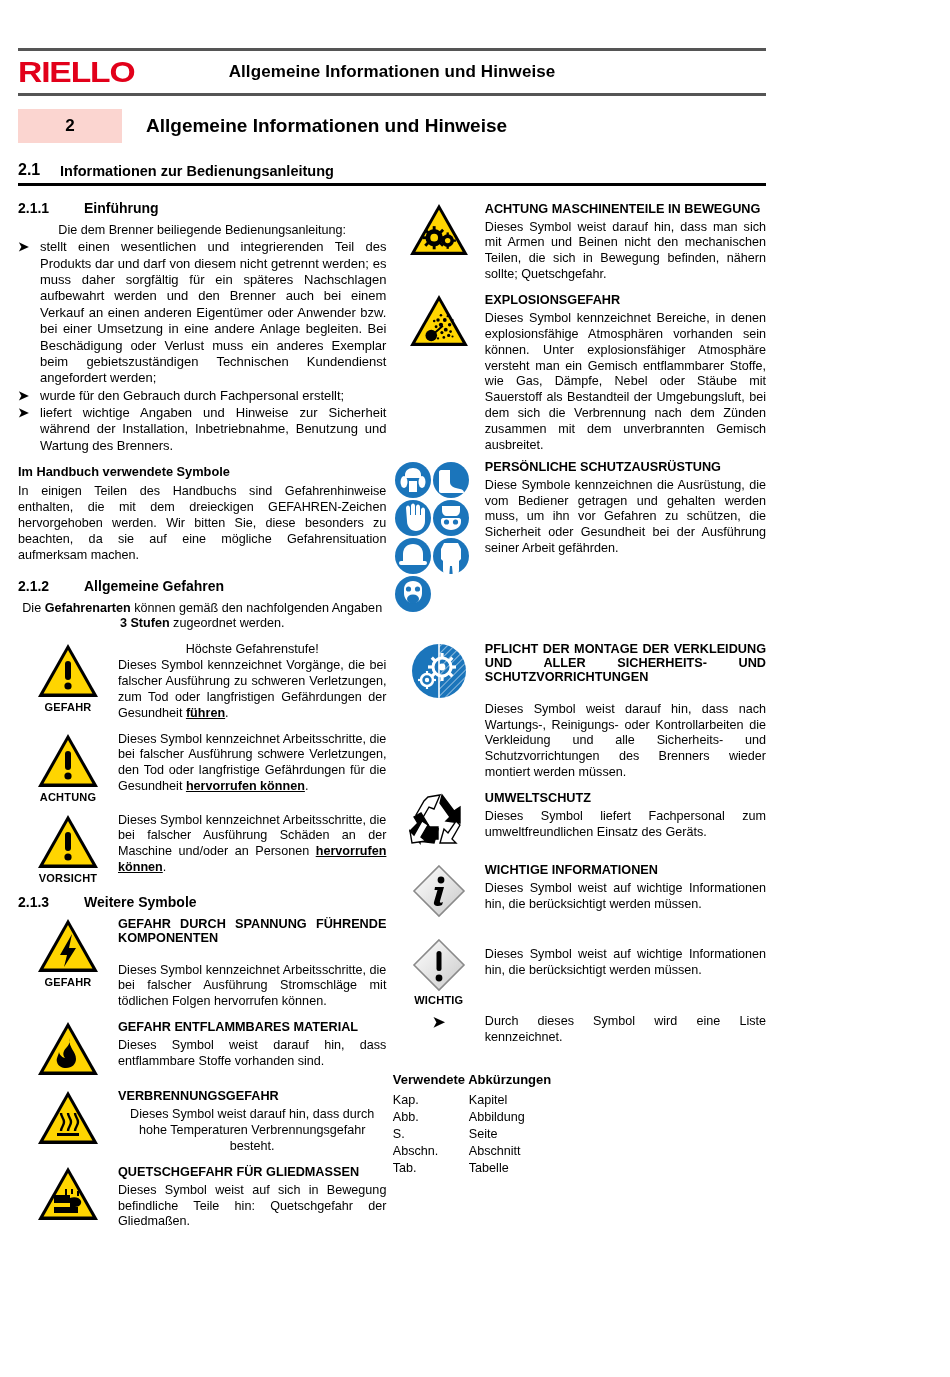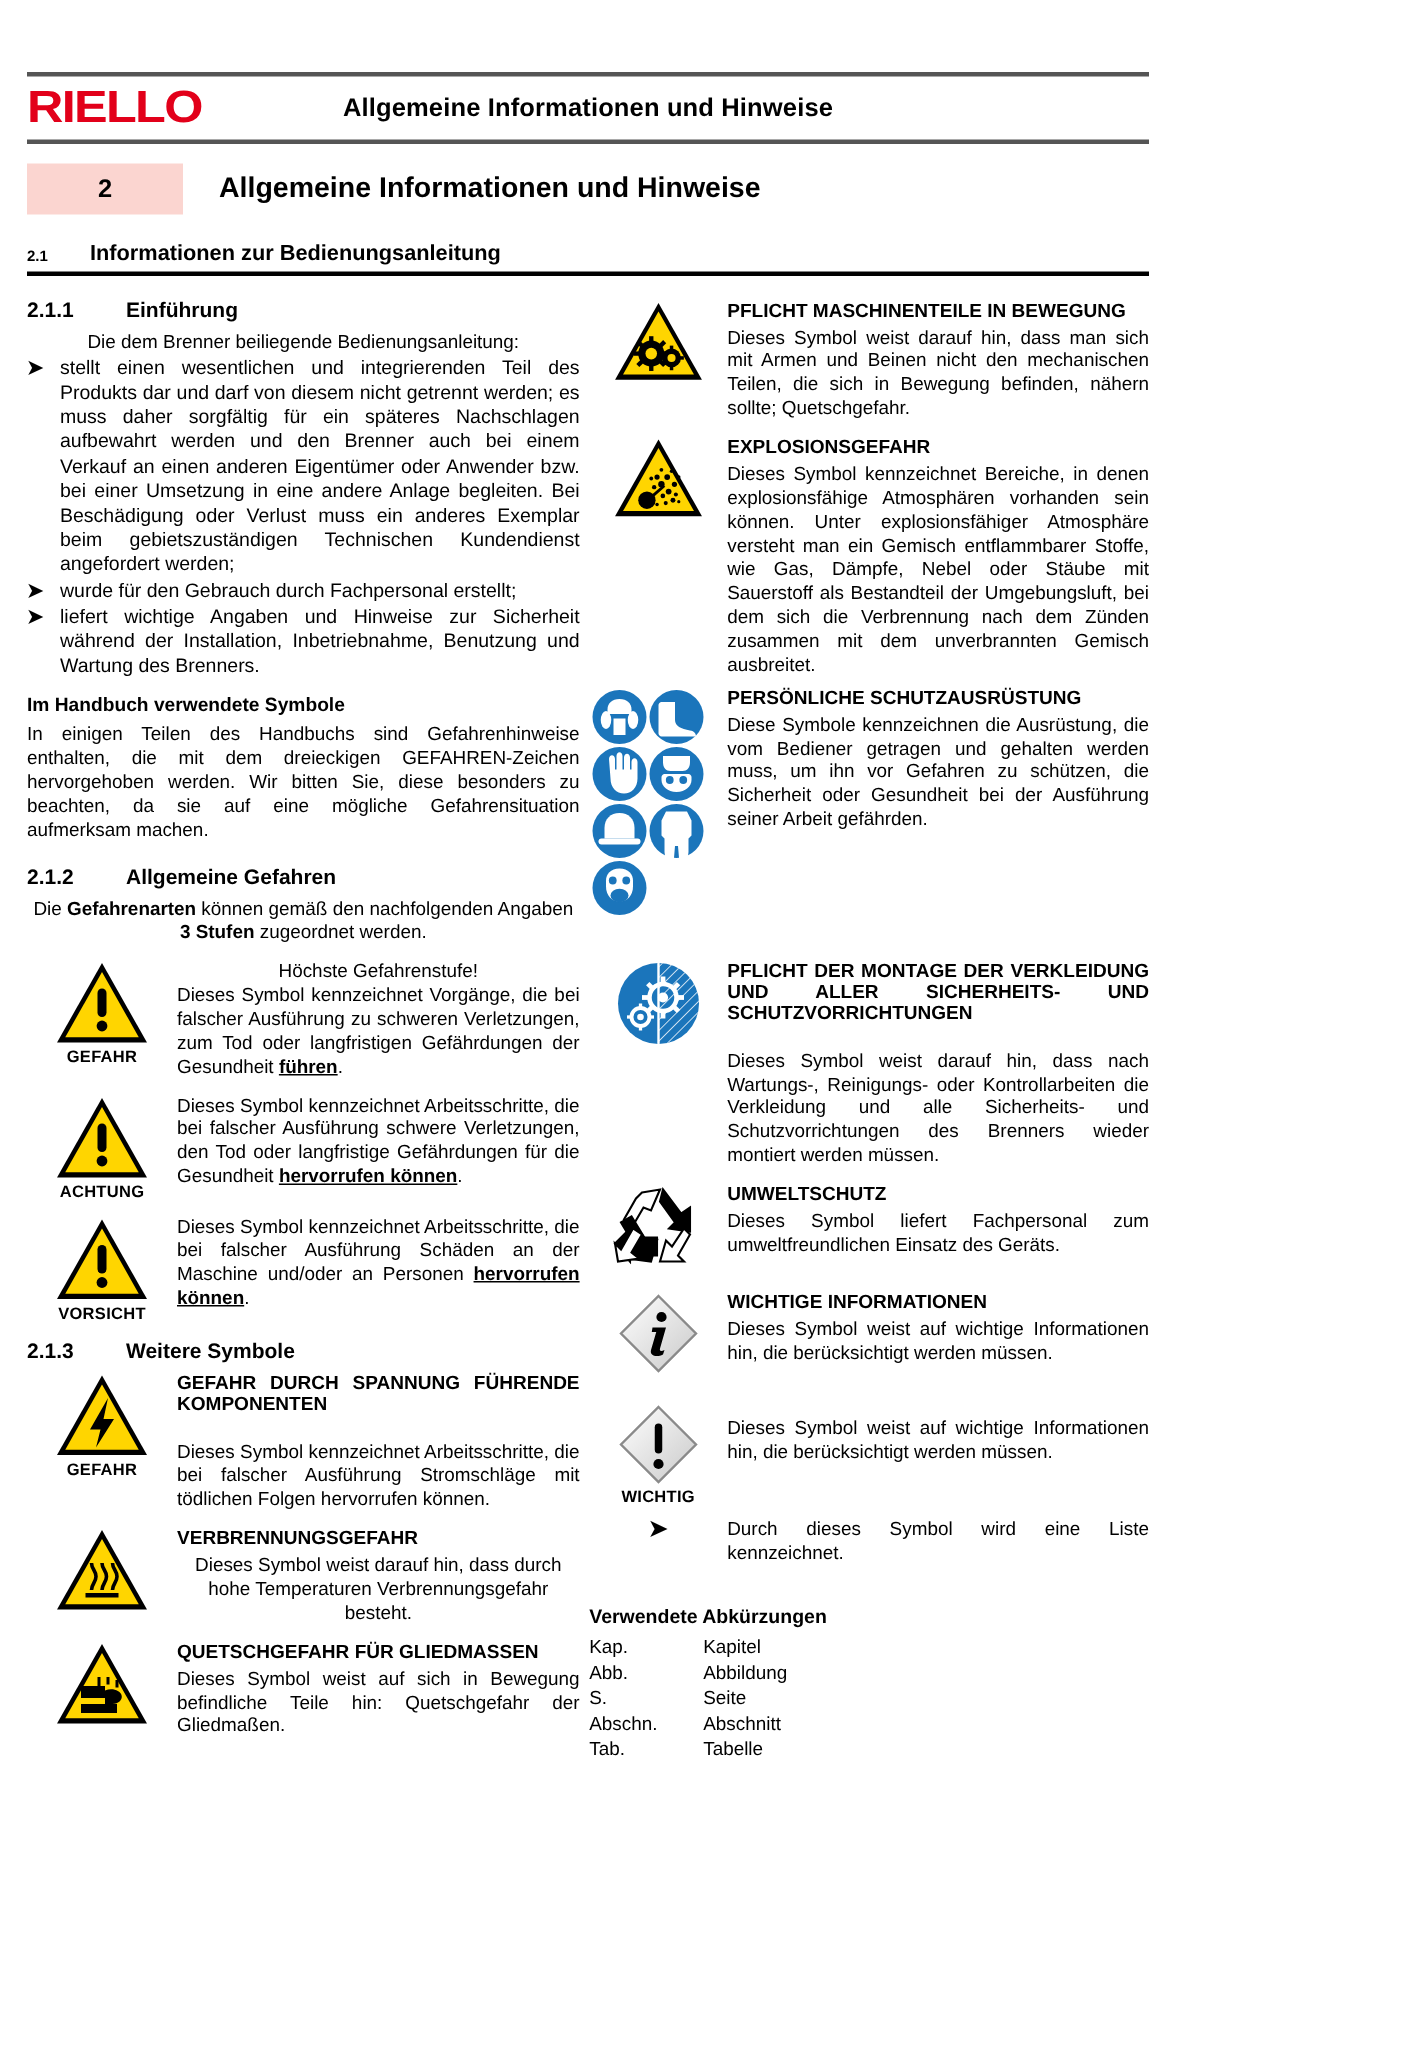--- a/index.html
+++ b/index.html
@@ -36,21 +36,21 @@
   
   .chapter-row { display:flex; align-items:center; margin-top:13px; height:34px; }
   .chapter-num {
     width:104px; height:34px; background:#fbd5d0;
     display:flex; align-items:center; justify-content:center;
     font-size:17px; font-weight:bold;
   }
   .chapter-title { font-size:19px; font-weight:bold; margin-left:24px; }
 
   .sec-row { display:flex; align-items:flex-end; margin-top:18px; }
-  .sec-num { width:42px; font-size:10px; font-weight:bold; }
+  .sec-num { width:42px; font-size:16px; font-weight:bold; }
   .sec-title { font-size:14.5px; font-weight:bold; }
   .sec-rule { height:2.5px; background:#000; margin-top:4px; }
 
   
   .cols { display:flex; margin-top:14px; }
   .col-left { width:460px; }
   .col-gap { width:8px; }
   .col-right { width:466px; }
 
   h3.sub {
@@ -238,20 +238,36 @@
             </svg>
           </span>
           <div class="symcap">GEFAHR</div>
         </div>
         <div class="symtext">
           <div class="symtitle jst">GEFAHR DURCH SPANNUNG FÜHRENDE KOMPONENTEN</div>
           <p class="body">Dieses Symbol kennzeichnet Arbeitsschritte, die bei falscher Ausführung Stromschläge mit tödlichen Folgen hervorrufen können.</p>
         </div>
       </div>
 
+      <div class="symrow">
+        <div class="symcell">
+          <span>
+            <svg width="64" height="58" viewBox="0 0 64 58">
+              <polygon points="32,2 62,55 2,55" fill="#000"></polygon>
+              <polygon points="32,8 56.5,51.5 7.5,51.5" fill="#ffd500"></polygon>
+              <path d="M33 18c2 7-3 9-5 13-2 4 1 7 1 7s-5-1-6-6c-1 5-3 6-2 10 1 4 5 6 9 6 6 0 10-4 10-9 0-8-7-10-7-21z" fill="#000"></path>
+            </svg>
+          </span>
+          <div class="symcap"></div>
+        </div>
+        <div class="symtext">
+          <div class="symtitle">GEFAHR ENTFLAMMBARES MATERIAL</div>
+          <p class="body">Dieses Symbol weist darauf hin, dass entflammbare Stoffe vorhanden sind.</p>
+        </div>
+      </div>
 
       <div class="symrow">
         <div class="symcell">
           <span>
             <svg width="64" height="58" viewBox="0 0 64 58">
               <polygon points="32,2 62,55 2,55" fill="#000"></polygon>
               <polygon points="32,8 56.5,51.5 7.5,51.5" fill="#ffd500"></polygon>
               <rect x="21" y="44" width="22" height="3" fill="#000"></rect>
               <path d="M25 42c0-4 3-5 3-9s-3-5-3-9" stroke="#000" stroke-width="2.4" fill="none"></path>
               <path d="M32 42c0-4 3-5 3-9s-3-5-3-9" stroke="#000" stroke-width="2.4" fill="none"></path>
@@ -313,21 +329,21 @@
                 <circle cx="41" cy="40" r="2.8" fill="#ffd500"></circle>
                 <rect x="39.8" y="31.5" width="2.4" height="4"></rect>
                   <rect x="39.8" y="44.5" width="2.4" height="4"></rect>
                 <rect x="32.5" y="38.8" width="4" height="2.4"></rect>
                   <rect x="45.5" y="38.8" width="4" height="2.4"></rect>
               </g>
             </svg>
           </span>
         </div>
         <div class="symtext">
-          <div class="symtitle">PFLICHT MASCHINENTEILE IN BEWEGUNG</div>
+          <div class="symtitle">ACHTUNG MASCHINENTEILE IN BEWEGUNG</div>
           <p class="body">Dieses Symbol weist darauf hin, dass man sich mit Armen und Beinen nicht den mechanischen Teilen, die sich in Bewegung befinden, nähern sollte; Quetschgefahr.</p>
         </div>
       </div>
 
       <div class="symrow">
         <div class="symcell r">
           <span>
             <svg width="62" height="56" viewBox="0 0 64 58">
               <polygon points="32,2 62,55 2,55" fill="#000"></polygon>
               <polygon points="32,8 56.5,51.5 7.5,51.5" fill="#ffd500"></polygon>

